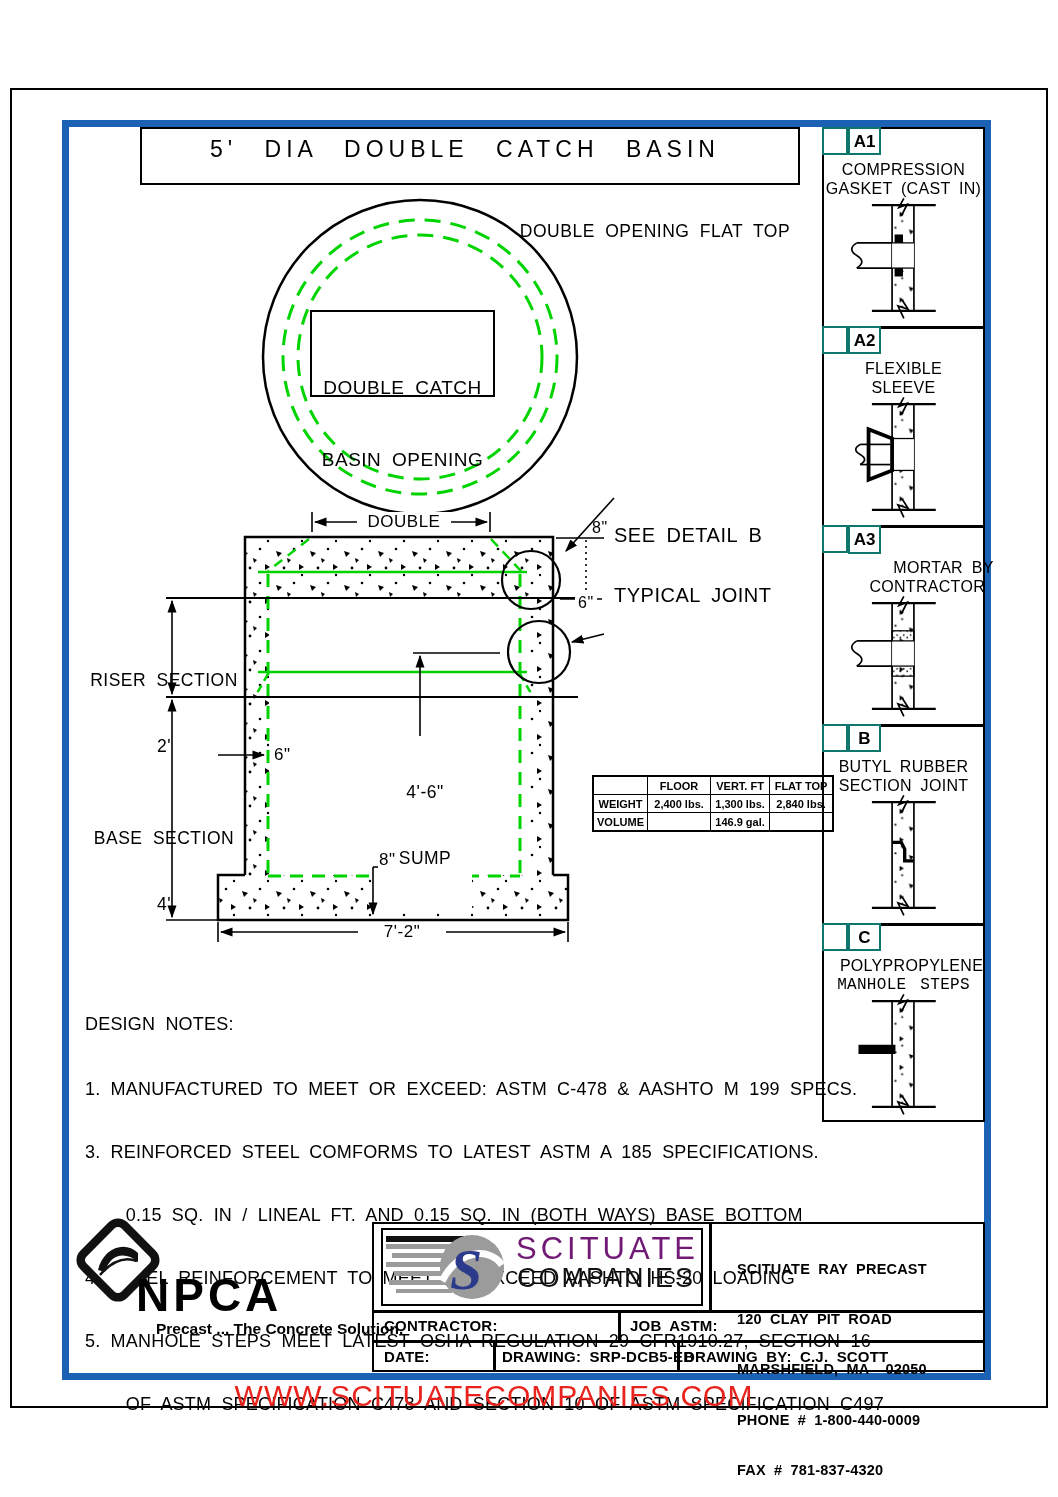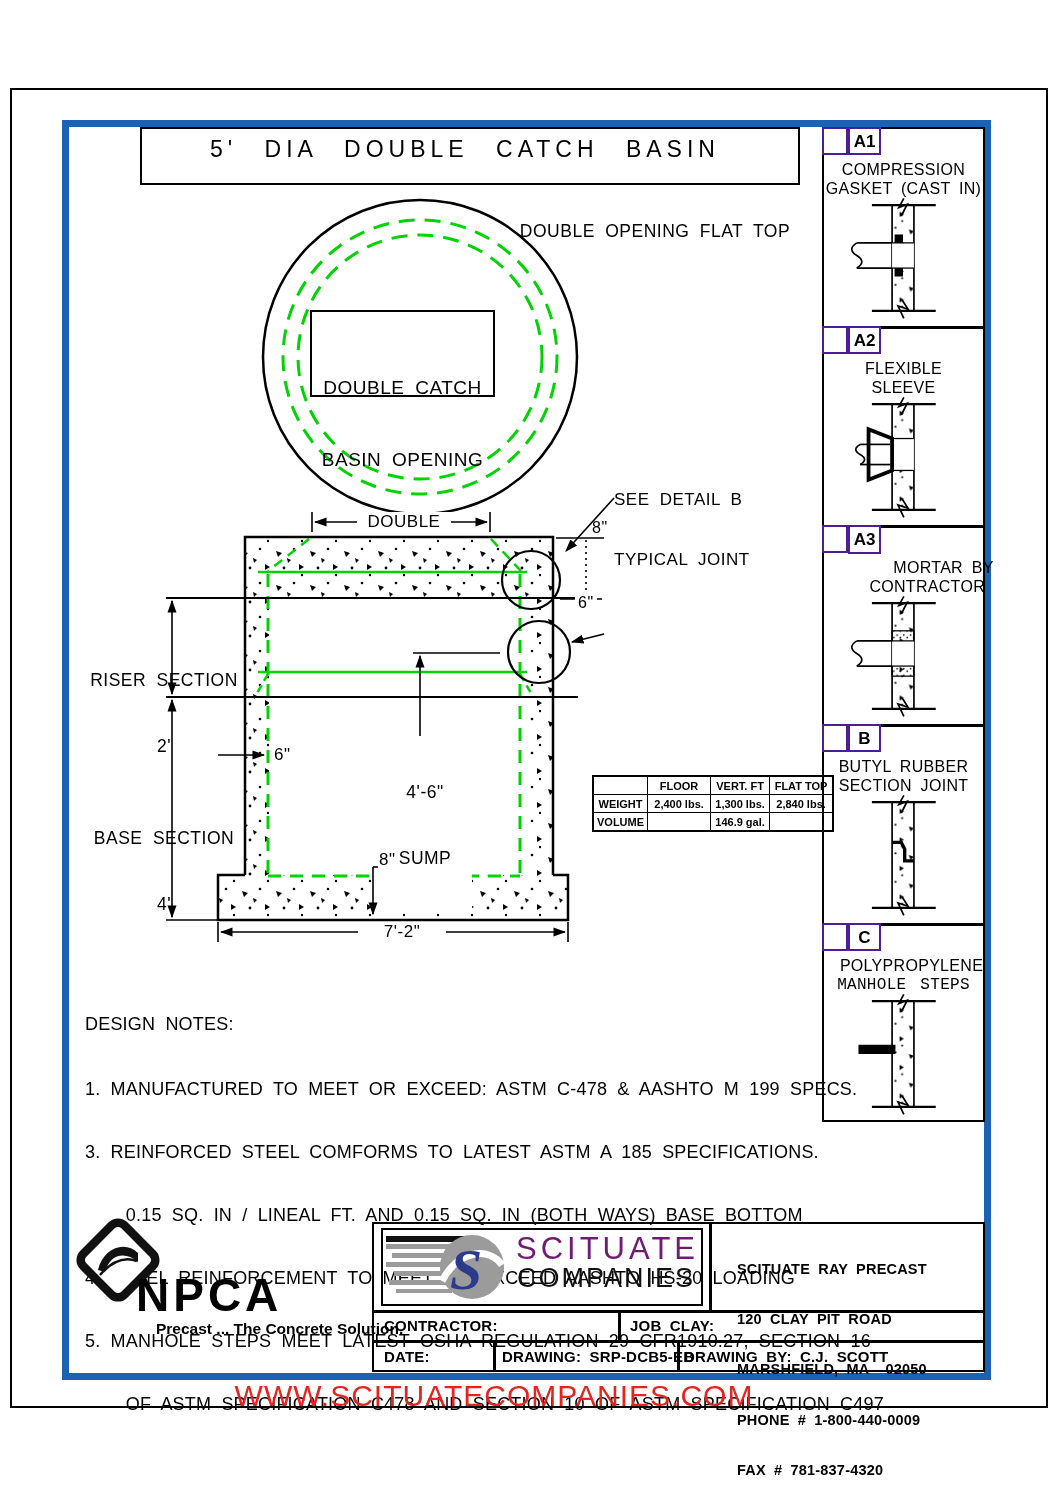--- a/index.html
+++ b/index.html
@@ -13,21 +13,21 @@
   .wbg{background:#fff;padding:0 3px;}
   #main-svg{position:absolute;left:0;top:0;z-index:1;}
   .txt{z-index:3;}
   .box{position:absolute;border:2.5px solid #000;box-sizing:border-box;background:#fff;z-index:2;}
   
   #spec-table{position:absolute;left:592px;top:775px;z-index:3;border-collapse:collapse;
               font-size:11px;font-weight:bold;letter-spacing:0;}
   #spec-table td{border:1.6px solid #000;padding:0 3px;height:17px;text-align:center;white-space:nowrap;}
   #spec-table{border:2.5px solid #000;}
   
-  .det-label-box{position:absolute;border:2px solid #4c1d95;box-sizing:border-box;background:#fff;
+  .det-label-box{position:absolute;border:2px solid #0f766e;box-sizing:border-box;background:#fff;
                  z-index:3;text-align:center;font-weight:bold;font-size:17px;line-height:25px;}
   .det-title{position:absolute;left:822px;width:163px;text-align:center;font-size:16px;
              letter-spacing:.3px;word-spacing:4px;z-index:3;white-space:pre;}
   
   #design-notes{position:absolute;left:85px;top:972px;width:745px;z-index:3;
                 font-size:18px;line-height:21px;letter-spacing:.2px;word-spacing:5px;white-space:pre;}
   
   .tb{position:absolute;font-size:15px;font-weight:bold;letter-spacing:.2px;word-spacing:4px;z-index:4;white-space:pre;}
 </style>
 </head>
@@ -153,21 +153,21 @@
   <div class="cad txt" style="left:274px;top:745px;font-size:17px;">6"</div>
   <div class="cad txt ctr wbg" style="left:378px;top:737px;width:88px;font-size:17.5px;line-height:22px;">
     <div>4'-6"</div>
     <div>SUMP</div>
   </div>
   <div class="cad txt" style="left:379px;top:850px;font-size:17px;">8"</div>
   <div class="cad txt ctr wbg" style="left:358px;top:922px;width:82px;font-size:17px;">7'-2"</div>
   <div class="cad txt" style="left:592px;top:519px;font-size:16px;">8"</div>
   <div class="cad txt wbg" style="left:575px;top:594px;font-size:16px;">6"</div>
 
-  <div class="cad txt" style="left:614px;top:450px;font-size:17px;line-height:20px;">
+  <div class="cad txt" style="left:614px;top:485px;font-size:20px;line-height:20px;">
     <div>SEE DETAIL B</div>
     <div>TYPICAL JOINT</div>
   </div>
 
   <table id="spec-table">
     <tbody>
         <tr>
       <td style="width:42px"></td>
       <td style="width:56px">FLOOR</td>
       <td style="width:52px">VERT. FT</td>
@@ -328,20 +328,20 @@
 
   <div class="abs txt" style="left:737px;top:1227px;font-size:14.5px;font-weight:bold;line-height:16.8px;letter-spacing:.2px;word-spacing:4px;white-space:pre;z-index:4;">
     <div>SCITUATE RAY PRECAST</div>
     <div>120 CLAY PIT ROAD</div>
     <div>MARSHFIELD, MA  02050</div>
     <div>PHONE # 1-800-440-0009</div>
     <div>FAX # 781-837-4320</div>
   </div>
 
   <div class="tb" style="left:384px;top:1317px;">CONTRACTOR:</div>
-  <div class="tb" style="left:630px;top:1317px;">JOB CLAY:</div>
+  <div class="tb" style="left:630px;top:1317px;">JOB ASTM:</div>
   <div class="tb" style="left:384px;top:1348px;">DATE:</div>
   <div class="tb" style="left:502px;top:1348px;">DRAWING: SRP-DCB5-EB</div>
   <div class="tb" style="left:684px;top:1348px;">DRAWING BY: C.J. SCOTT</div>
 
   <div class="abs txt ctr" style="left:64px;top:1379px;width:860px;font-size:30px;color:#e8231d;letter-spacing:1px;z-index:4;">WWW.SCITUATECOMPANIES.COM</div>
 
 </div>
 
 </body></html>

